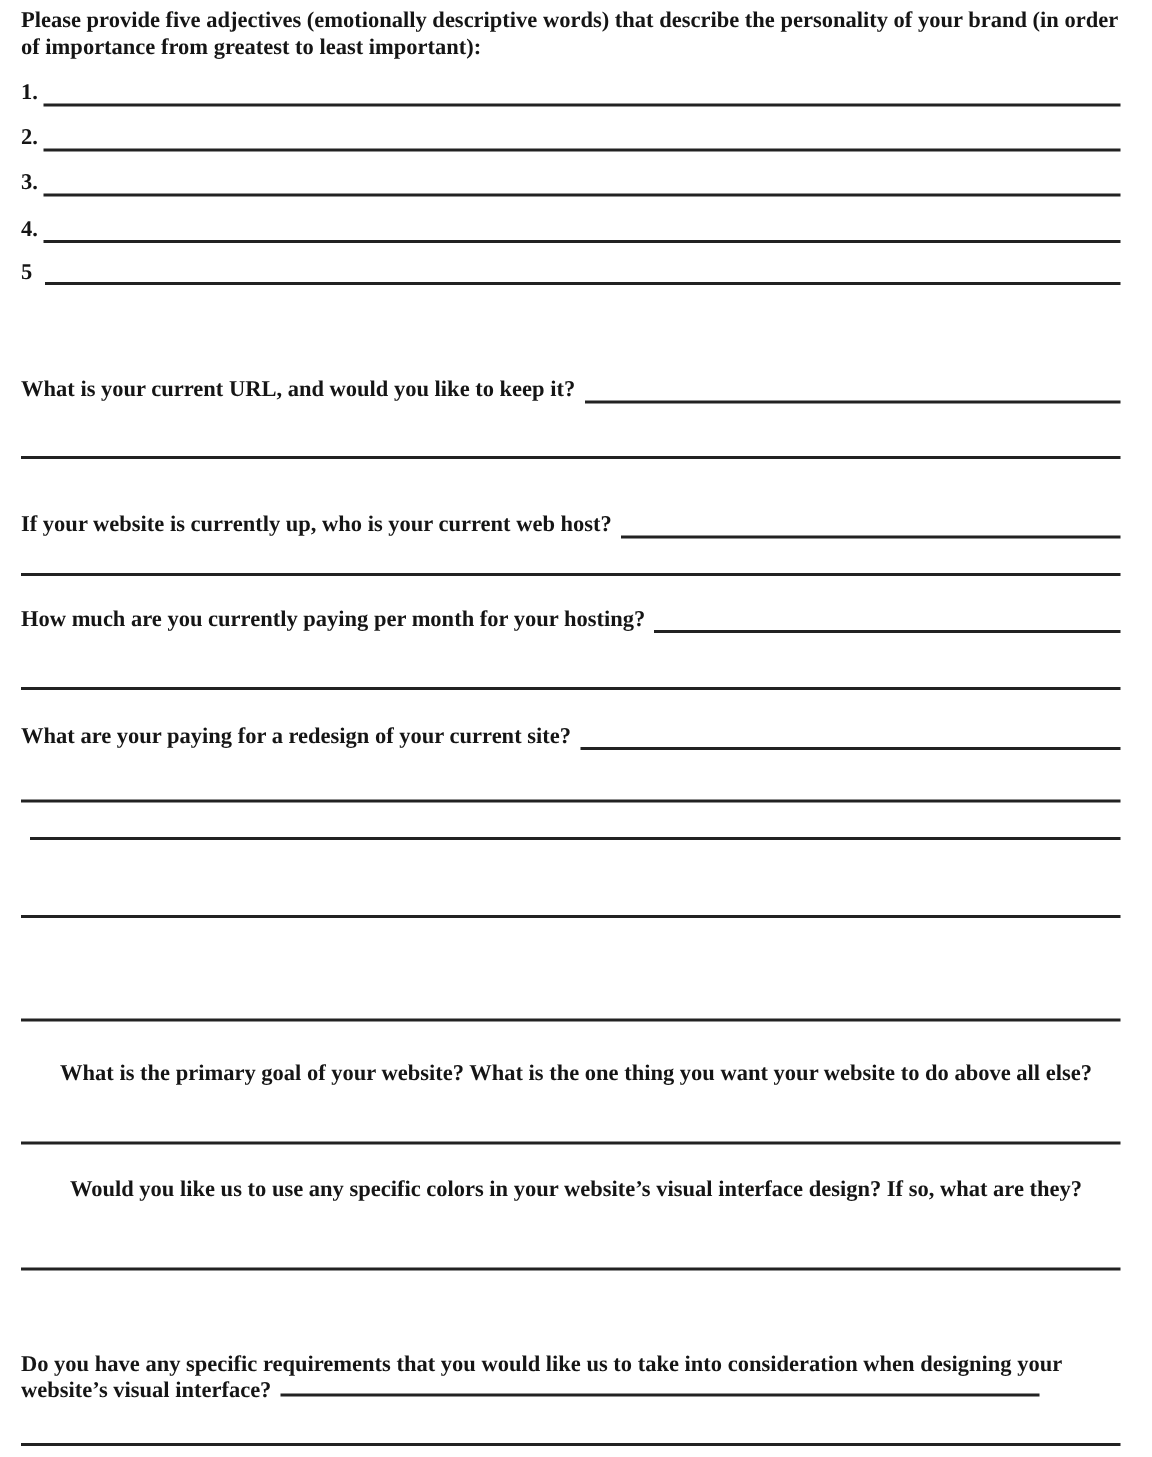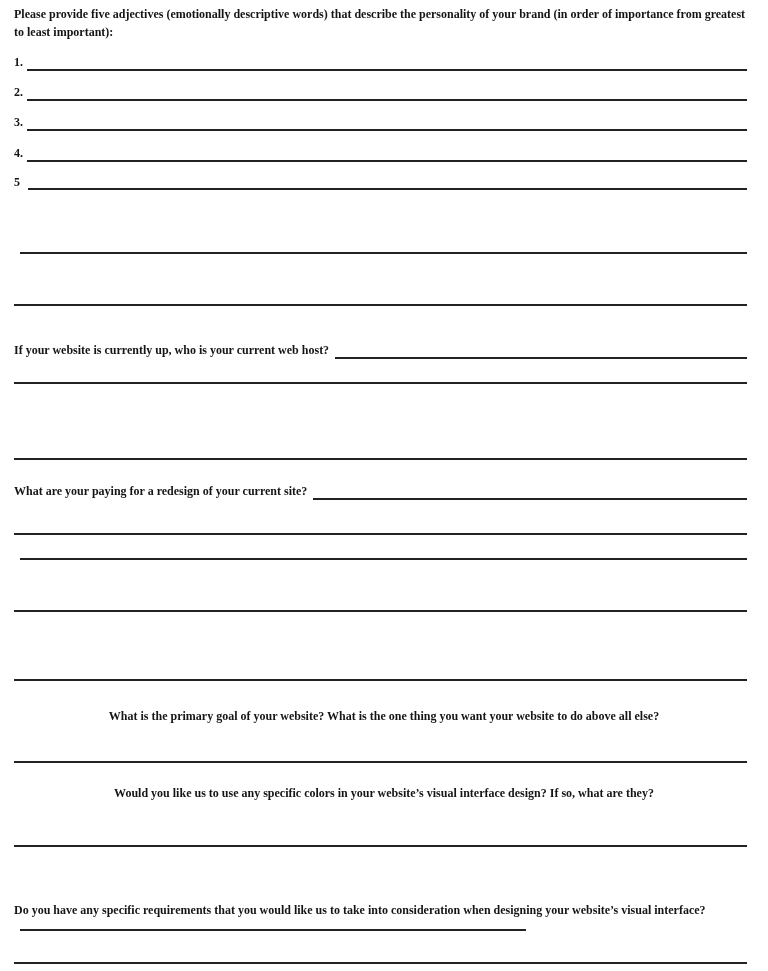--- a/index.html
+++ b/index.html
@@ -9,21 +9,21 @@
   }
   html, body { margin: 0; padding: 0; background: #fff; }
   .page {
     position: relative;
     width: 768px;
     height: 971px;
     background: var(--background);
     font-family: "Liberation Serif", "DejaVu Serif", serif;
     font-weight: bold;
     color: var(--text);
-    font-size: 12px;
+    font-size: 15px;
     overflow: hidden;
   }
   .intro {
     position: absolute;
     left: 14px;
     right: 16px;
     top: 5px;
     line-height: 18px;
   }
   .row {
@@ -97,30 +97,35 @@
   <div class="row" style="top:145px">
     <span class="num">4.</span>
     <span class="blank"></span>
   </div>
   <div class="row" style="top:174px">
     <span class="num">5</span>
     <div class="dash"></div>
   </div>
 
   <div class="row q" style="top:252px">
+    <span class="qt">What is your current URL, and would you like to keep it?</span>
     <span class="blank"></span>
   </div>
   <div class="hline" style="top:304px"></div>
 
   <div class="row q" style="top:342px">
     <span class="qt">If your website is currently up, who is your current web host?</span>
     <span class="blank"></span>
   </div>
   <div class="hline" style="top:382px"></div>
 
+  <div class="row q" style="top:405px">
+    <span class="qt">How much are you currently paying per month for your hosting?</span>
+    <span class="blank"></span>
+  </div>
   <div class="hline" style="top:458px"></div>
 
   <div class="row q" style="top:483px">
     <span class="qt">What are your paying for a redesign of your current site?</span>
     <span class="blank"></span>
   </div>
   <div class="hline" style="top:533px"></div>
 
   <div class="row q" style="top:558px">
     <span class="blank"></span>

